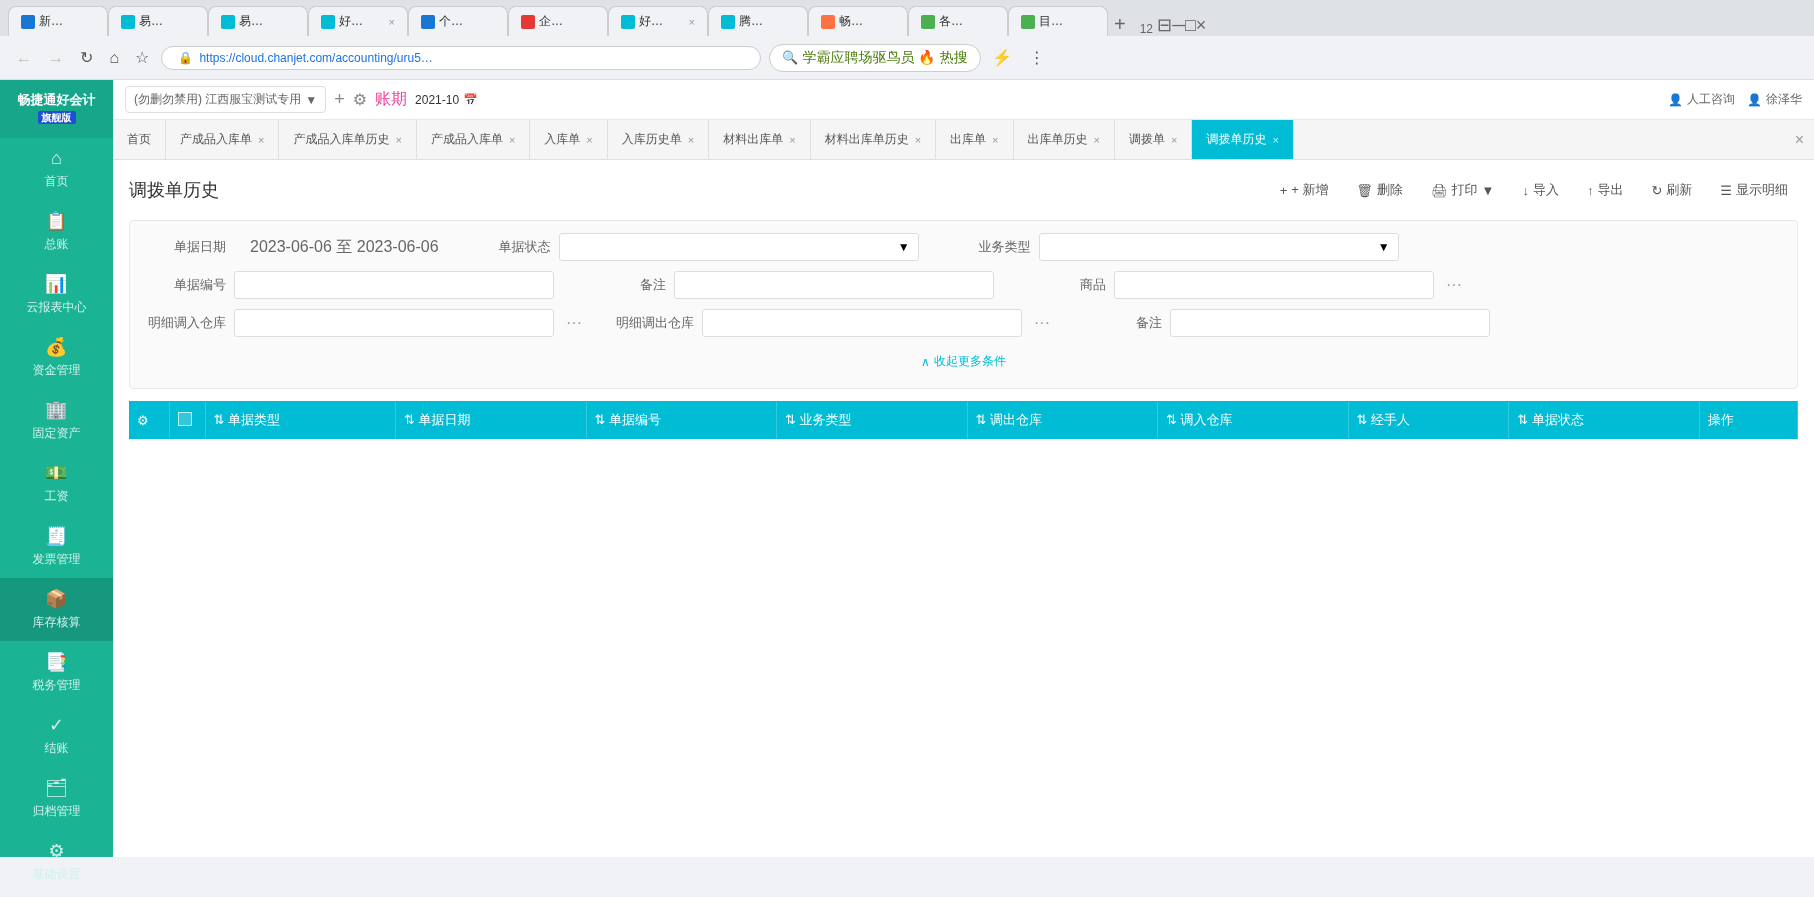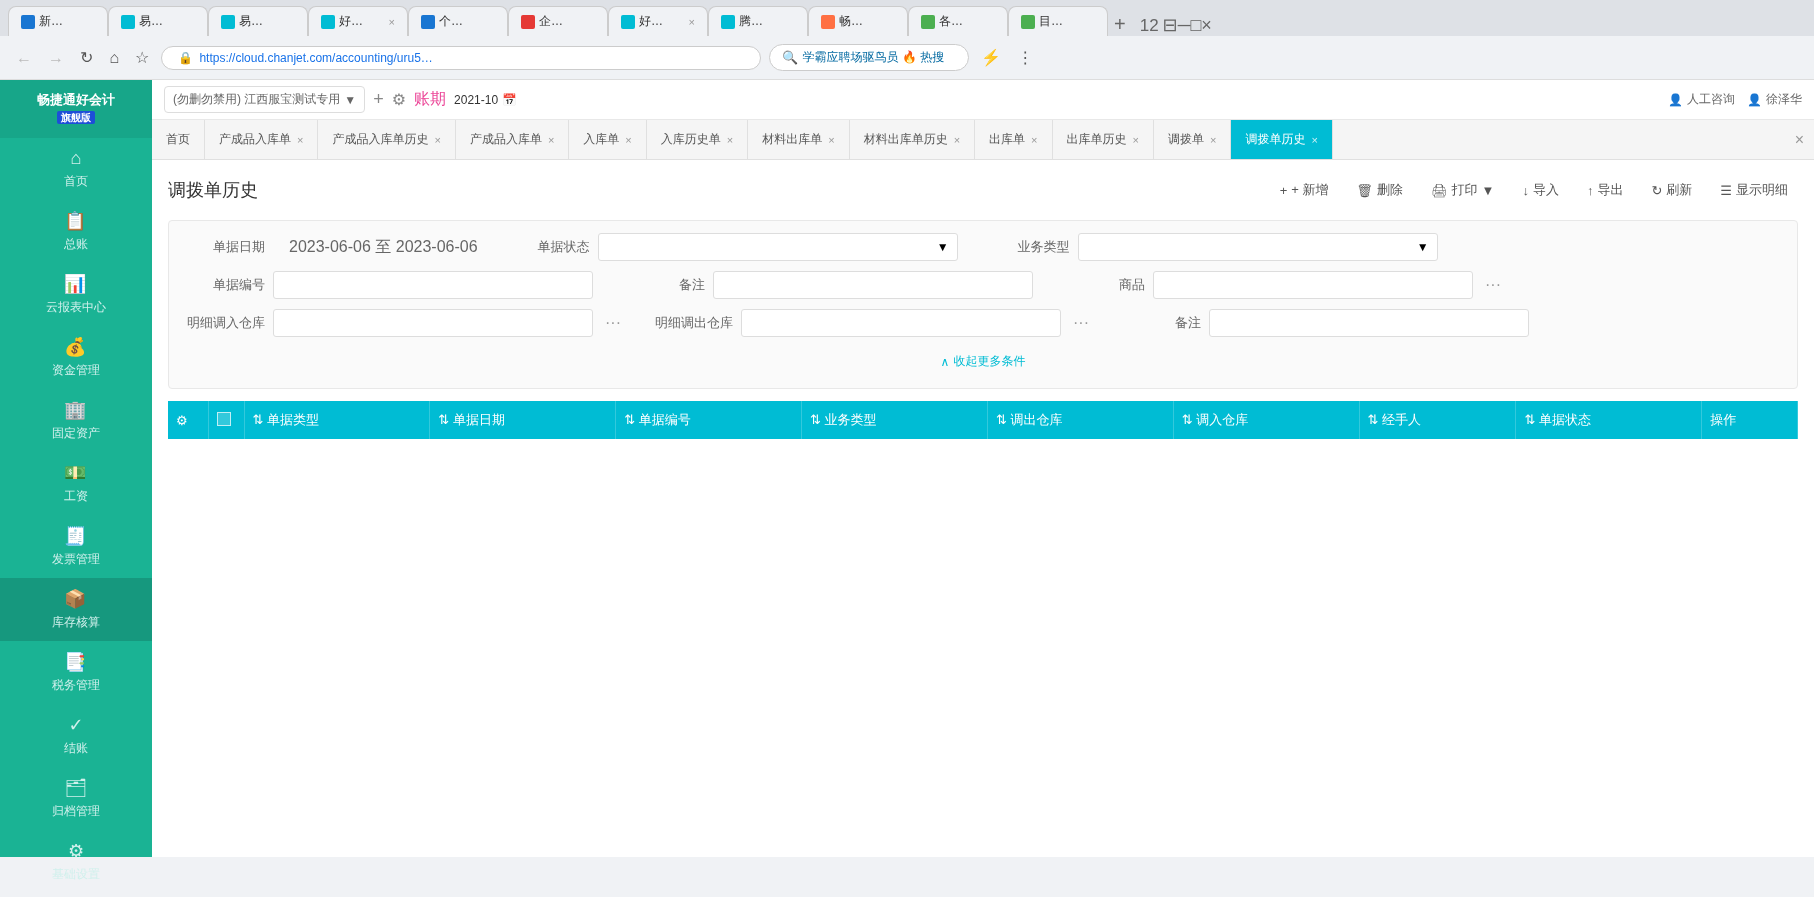--- a/index.html
+++ b/index.html
@@ -10,21 +10,21 @@
     .browser-nav { background: #f0f2f5; height: 44px; display: flex; align-items: center; padding: 0 12px; gap: 8px; border-bottom: 1px solid #ddd; }
     .nav-btn { background: none; border: none; cursor: pointer; color: #555; font-size: 16px; padding: 4px; border-radius: 4px; }
     .nav-btn:disabled { color: #bbb; cursor: default; }
     .address-bar { flex: 1; background: #fff; border: 1px solid #ccc; border-radius: 20px; padding: 4px 16px; font-size: 12px; color: #1a73e8; display: flex; align-items: center; gap: 6px; max-width: 600px; }
     .address-lock { color: #5f6368; font-size: 12px; }
 
     
     .app-container { display: flex; height: calc(897px - 40px - 36px - 44px); }
 
     
-    .sidebar { width: 152px; background: #1ab394; display: flex; flex-direction: column; align-items: center; padding-top: 0; flex-shrink: 0; }
+    .sidebar { width: 113px; background: #1ab394; display: flex; flex-direction: column; align-items: center; padding-top: 0; flex-shrink: 0; }
     .sidebar-logo { width: 100%; background: #17a689; padding: 12px 8px; text-align: center; color: #fff; font-size: 13px; font-weight: bold; line-height: 1.3; cursor: pointer; }
     .sidebar-item { width: 100%; padding: 10px 0; display: flex; flex-direction: column; align-items: center; color: #d0f0ec; font-size: 12px; cursor: pointer; gap: 4px; }
     .sidebar-item .icon { font-size: 18px; }
 
     
     .main-content { flex: 1; display: flex; flex-direction: column; overflow: hidden; background: #fff; }
 
     
     .top-bar { height: 40px; background: #fff; border-bottom: 1px solid #e8e8e8; display: flex; align-items: center; padding: 0 12px; gap: 8px; justify-content: space-between; }
     .company-selector { display: flex; align-items: center; gap: 4px; cursor: pointer; color: #666; font-size: 12px; padding: 4px 8px; border: 1px solid #ddd; border-radius: 4px; }
@@ -141,40 +141,40 @@
   </div>
   <div class="browser-tab">
     <span class="tab-favicon tf-green"></span>
     <span>各…</span>
   </div>
   <div class="browser-tab">
     <span class="tab-favicon tf-green"></span>
     <span>目…</span>
   </div>
   <button class="plus-btn">+</button>
-  <span style="margin-left:8px;color:#666;font-size:17px;display:flex;align-items:center;gap:2px;">12</span>
+  <span style="margin-left:8px;color:#666;font-size:12px;display:flex;align-items:center;gap:2px;">12</span>
   <button style="background:none;border:none;font-size:18px;color:#666;cursor:pointer;margin-left:4px;">⊟</button>
   <button style="background:none;border:none;font-size:18px;color:#666;cursor:pointer;">─</button>
   <button style="background:none;border:none;font-size:18px;color:#666;cursor:pointer;">□</button>
   <button style="background:none;border:none;font-size:18px;color:#666;cursor:pointer;">×</button>
 </div>
 
 <div class="browser-nav">
   <button class="nav-btn" disabled="">←</button>
   <button class="nav-btn" disabled="">→</button>
   <button class="nav-btn">↻</button>
   <button class="nav-btn">⌂</button>
   <button class="nav-btn">☆</button>
   <div class="address-bar">
     <span class="address-lock">🔒</span>
     <span>https://cloud.chanjet.com/accounting/uru5…</span>
   </div>
   <div style="display:flex;align-items:center;gap:4px;background:#fff;border:1px solid #ccc;border-radius:20px;padding:4px 12px;min-width:200px;">
     <span>🔍</span>
-    <span style="font-size:12px;color:#0369a1;">学霸应聘场驱鸟员 🔥 热搜</span>
+    <span style="font-size:14px;color:#4d7c0f;">学霸应聘场驱鸟员 🔥 热搜</span>
   </div>
   <button class="nav-btn">⚡</button>
   <button class="nav-btn">⋮</button>
 </div>
 
 <div class="app-container">
 
   <div class="sidebar">
     <div class="sidebar-logo">
       <div style="color:#fff;font-size:13px;font-weight:bold;">畅捷通好会计</div>

